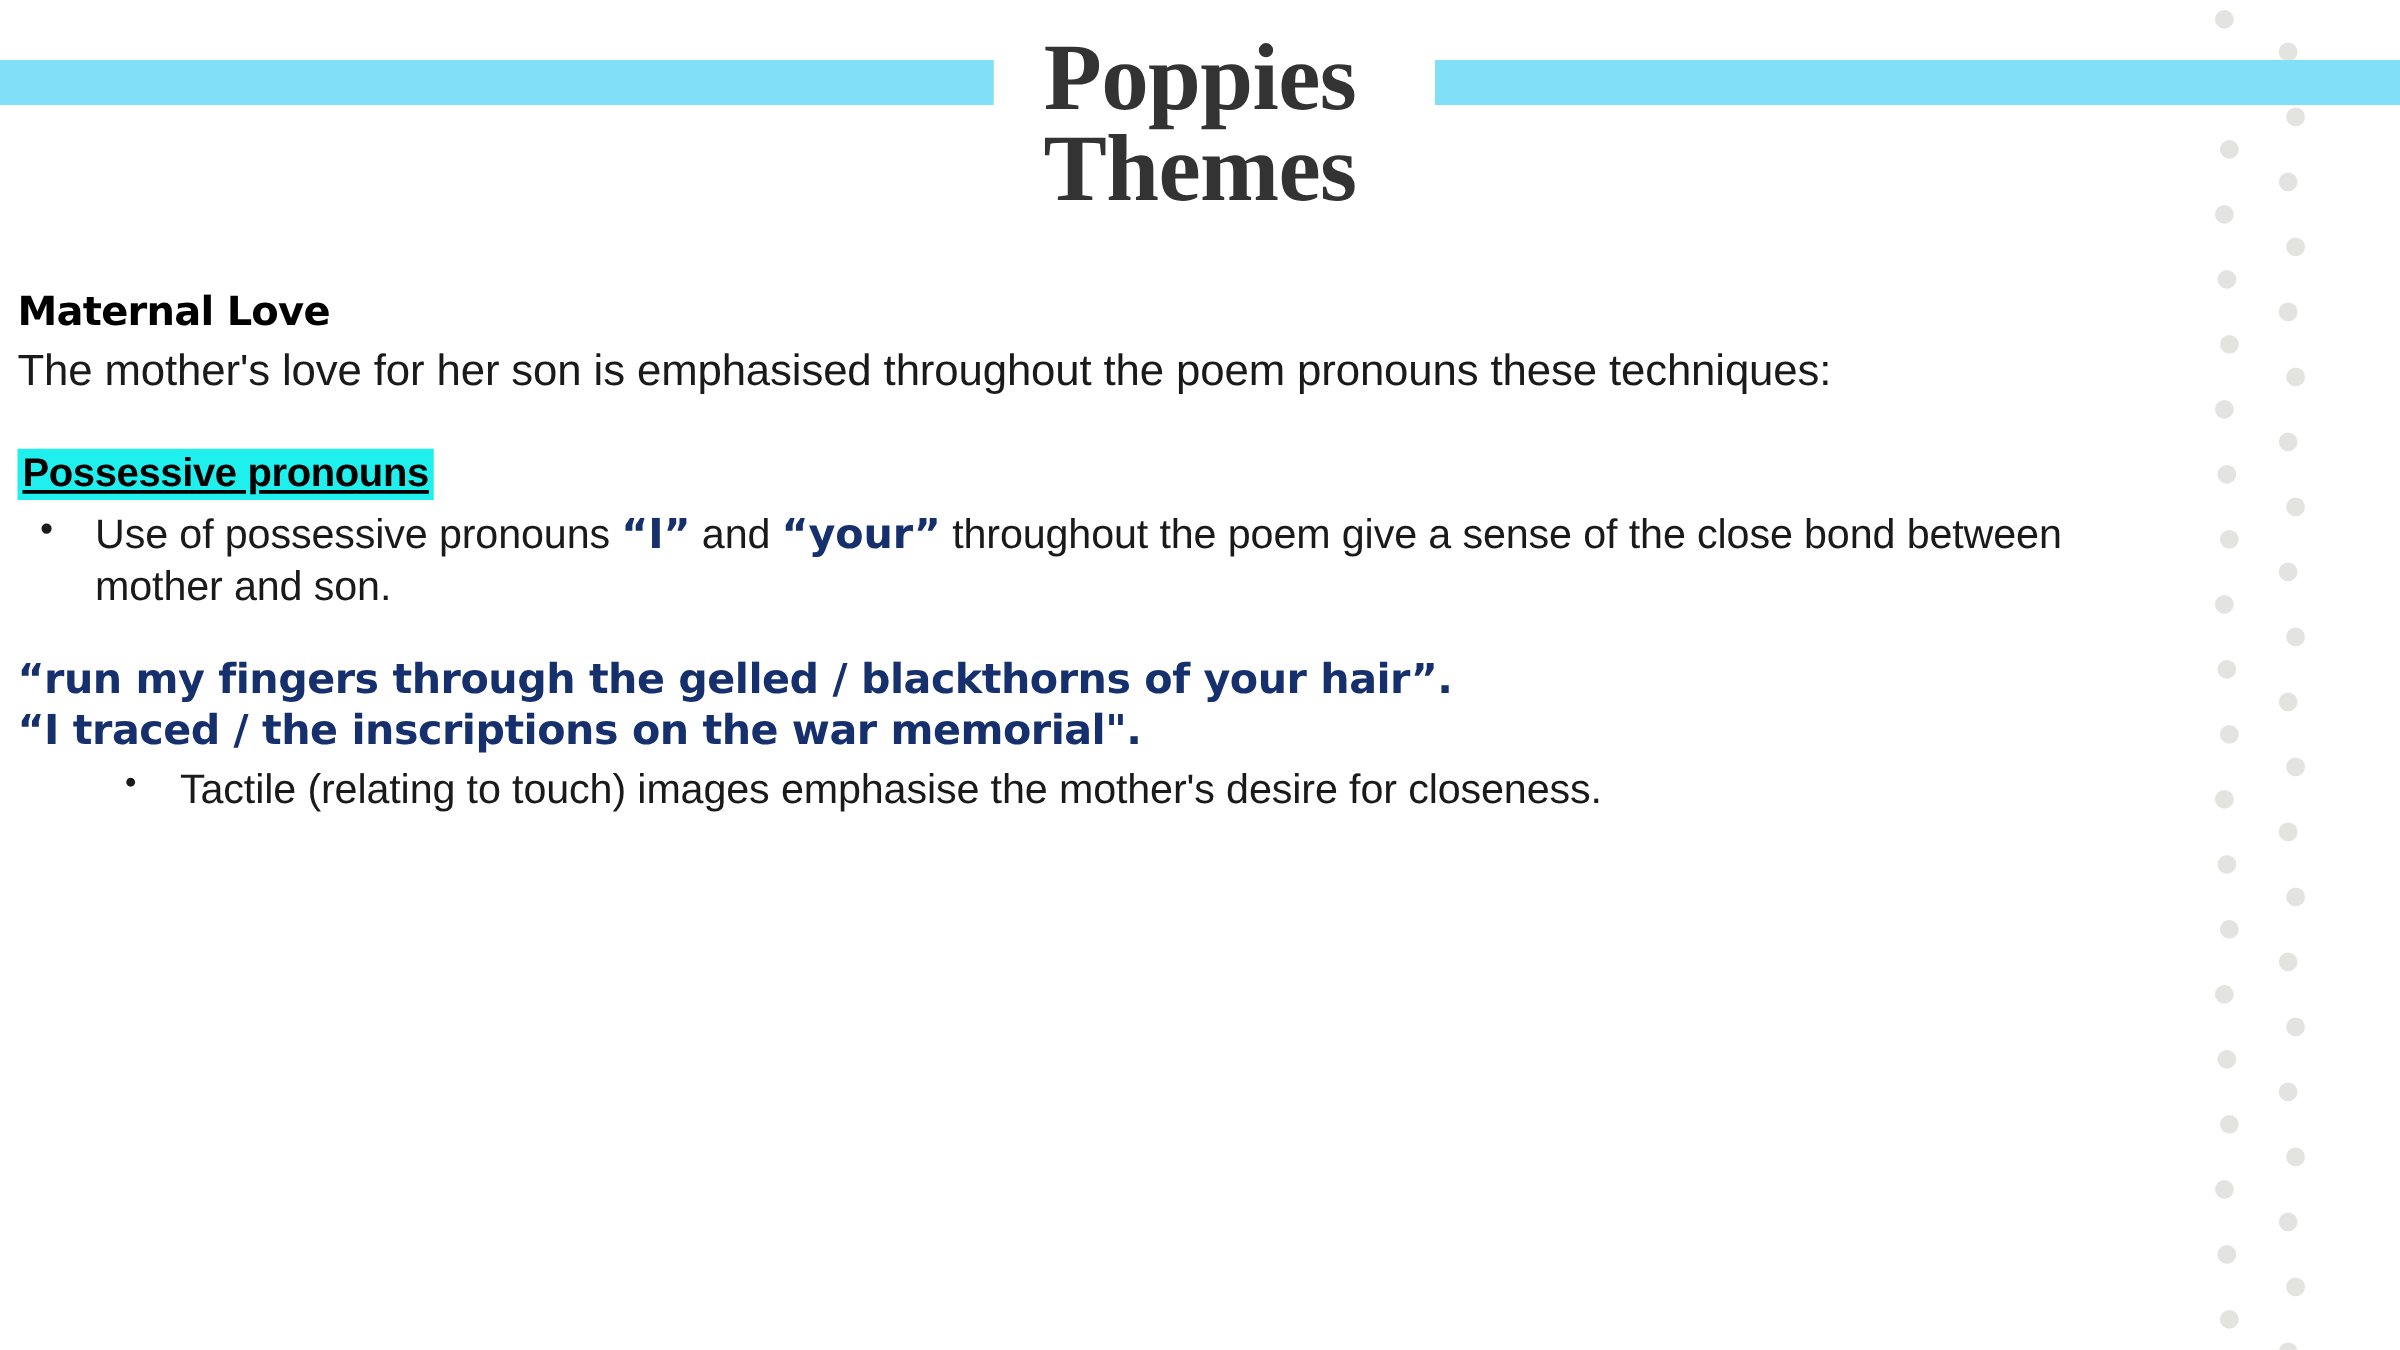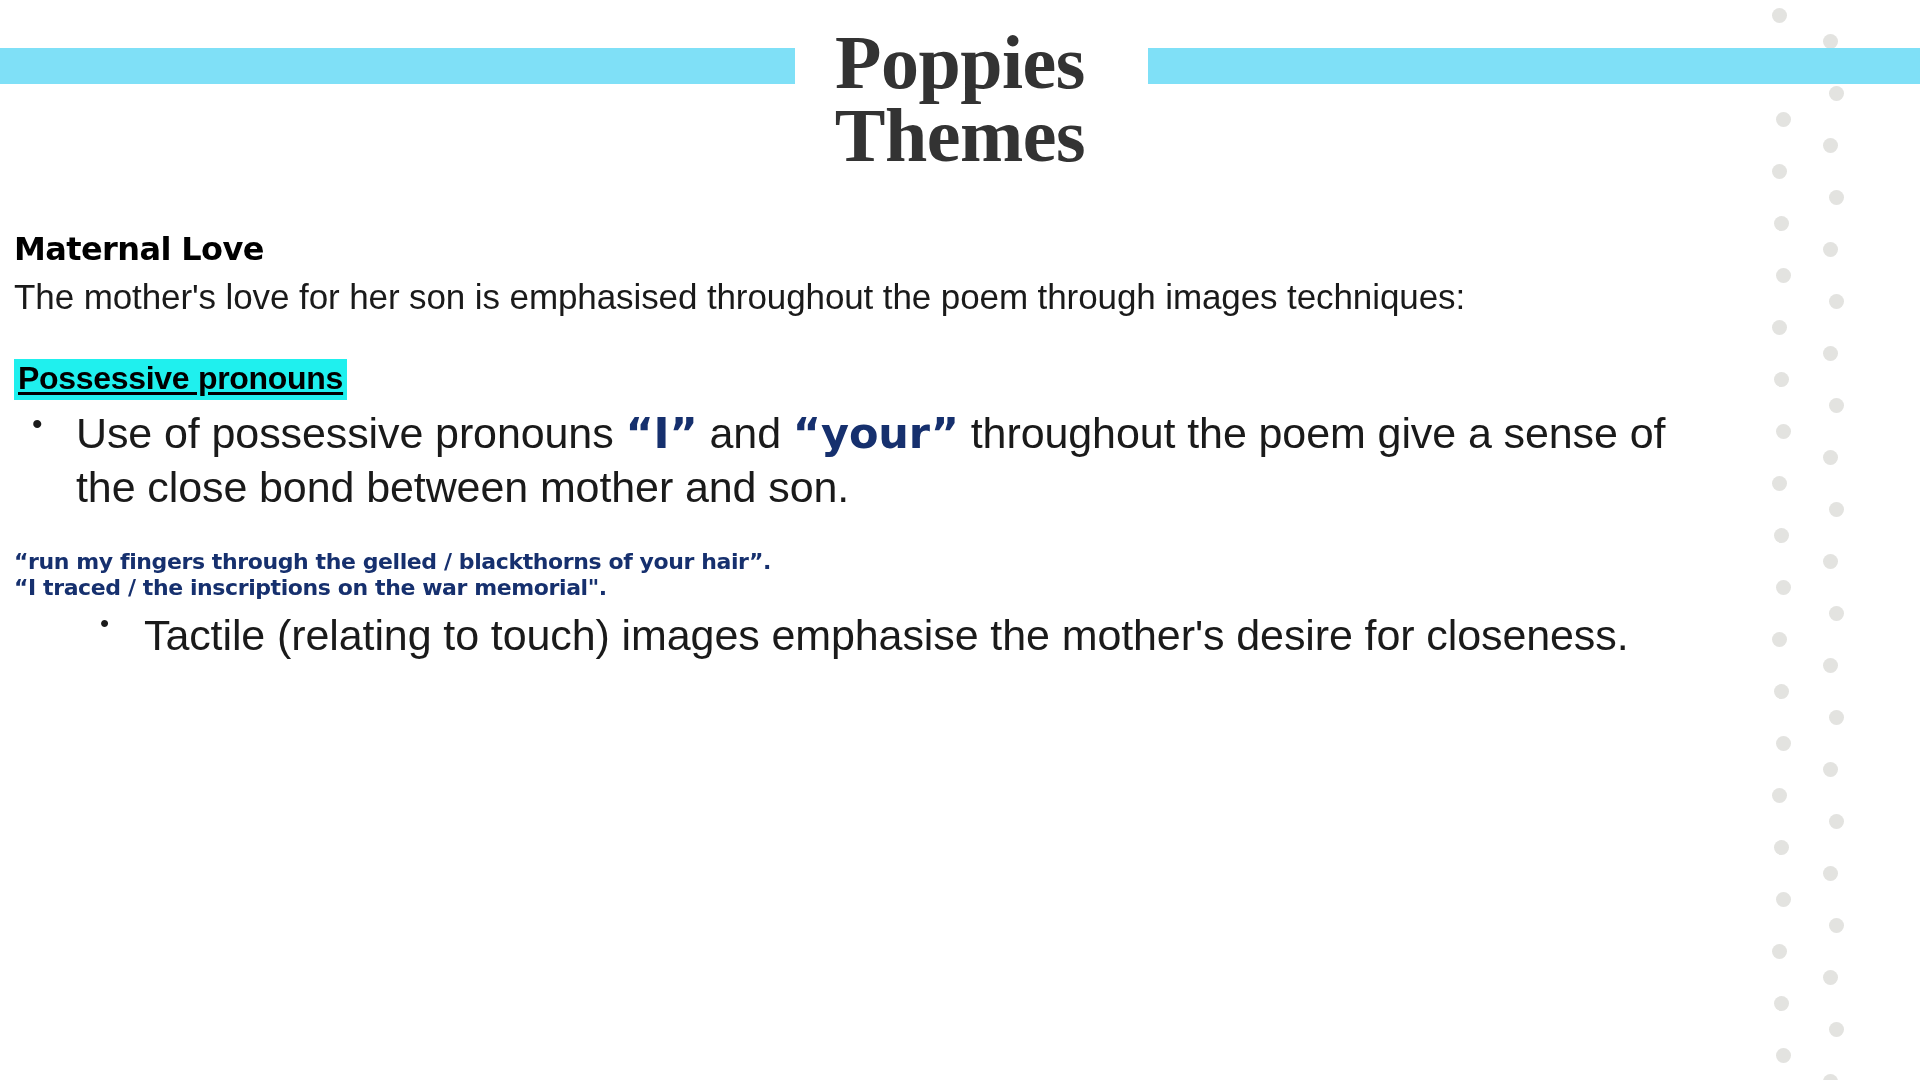--- a/index.html
+++ b/index.html
@@ -116,21 +116,21 @@
 
   ul.bullets {
     list-style: none;
     margin: 6px 0 0 0;
     padding: 0;
   }
   ul.bullets > li {
     position: relative;
     padding-left: 62px;
     font-family: "Liberation Sans", sans-serif;
-    font-size: 43px;
+    font-size: 33px;
     color: #1a1a1a;
     line-height: 1.26;
     letter-spacing: -0.1px;
   }
   ul.bullets > li::before {
     content: "\2022";
     position: absolute;
     left: 18px;
     top: -1px;
     font-size: 30px;
@@ -146,21 +146,21 @@
 
   .navy-bold {
     color: #16306e;
     font-family: "DejaVu Sans", sans-serif;
     font-weight: bold;
   }
 
   .quote-line {
     font-family: "DejaVu Sans", sans-serif;
     font-weight: bold;
-    font-size: 22px;
+    font-size: 33px;
     color: #16306e;
     line-height: 1.22;
     margin: 0;
     letter-spacing: -0.4px;
   }
 </style>
 </head>
 <body>
 
 <div id="dots-decoration">
@@ -213,21 +213,21 @@
 
 <div id="title-block">
   <span class="title-line title-line-1">Poppies</span>
   <span class="title-line title-line-2">Themes</span>
 </div>
 
 <div id="content">
 
   <h2 class="section-heading">Maternal Love</h2>
 
-  <p class="body-text">The mother's love for her son is emphasised throughout the poem through images techniques:</p>
+  <p class="body-text">The mother's love for her son is emphasised throughout the poem pronouns these techniques:</p>
 
   <div class="spacer-md"></div>
 
   <div>
     <div><span class="hl-heading">Possessive pronouns</span></div>
     <ul class="bullets">
       <li><span>Use of possessive pronouns </span><span class="navy-bold">“I”</span><span> and </span><span class="navy-bold">“your”</span><span> throughout the poem give a sense of the close bond between mother and son.</span></li>
     </ul>
   </div>
 

